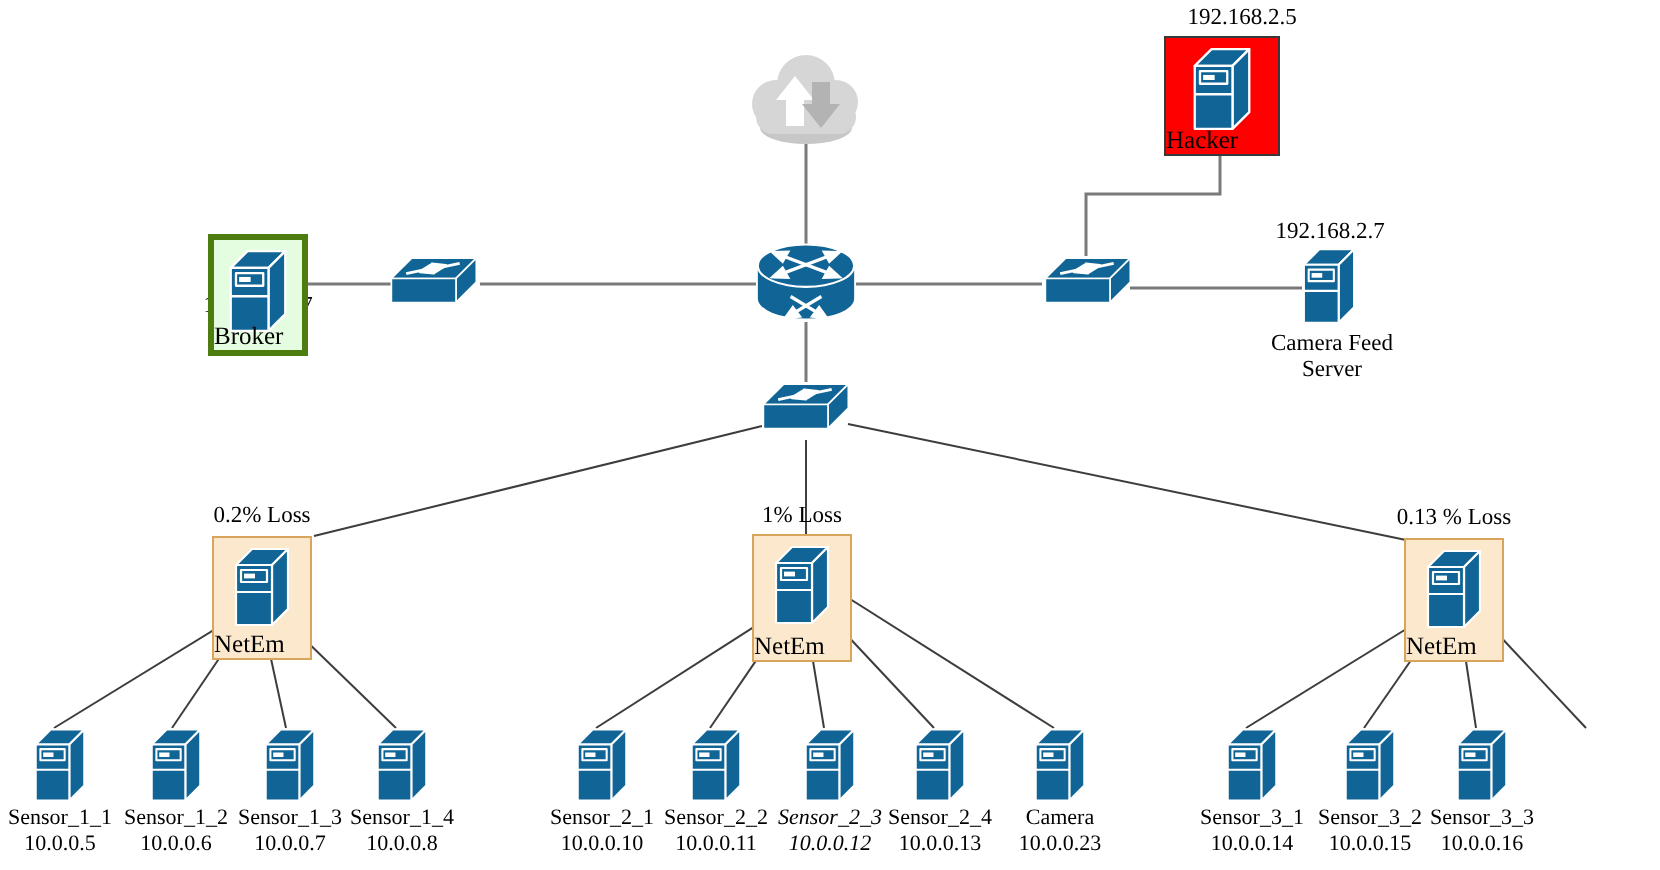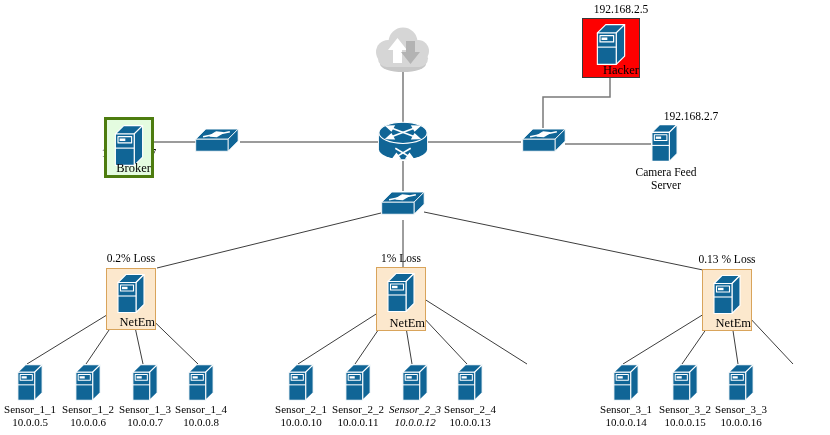--- a/index.html
+++ b/index.html
@@ -1,21 +1,21 @@
 <!DOCTYPE html>
 <html><head>
 <meta charset="utf-8">
 <style>
   html,body{margin:0;padding:0;background:#fff;}
   #canvas{position:relative;width:830px;height:435px;background:#fff;overflow:hidden;
           font-family:"Liberation Serif","DejaVu Serif",serif;color:#000;}
   svg.wires{position:absolute;left:0;top:0;z-index:1;}
   .node{position:absolute;z-index:2;}
   .icon{display:block;}
-  .gbox{position:absolute;z-index:2;box-sizing:border-box;text-align:right;}
+  .gbox{position:absolute;z-index:2;box-sizing:border-box;text-align:left;}
   .gbox .icon{margin:4px auto 0;}
   .box-label{position:absolute;bottom:0px;left:0;width:100%;font-size:12.5px;line-height:14px;}
   .netem-box{background:#fce8cd;border:1.5px solid #d9a45b;}
   .broker-box{background:#e4fce0;border:3px solid #4d7c0f;}
   .hacker-box{background:#fe0000;border:1px solid #393939;}
   .ip-label{position:absolute;z-index:2;transform:translateX(-50%);white-space:nowrap;
             font-size:11.5px;line-height:13px;text-align:center;}
   .loss-label{position:absolute;z-index:2;transform:translateX(-50%);white-space:nowrap;
             font-size:11.5px;line-height:13px;text-align:center;}
   .endpoint{position:absolute;z-index:2;width:66px;text-align:center;}
@@ -152,21 +152,21 @@
   </div>
 
   <div class="ip-label" style="left:611px;top:3px;margin-left:10px;">192.168.2.5</div>
   <div class="gbox hacker-box" style="left:582px;top:18px;width:58px;height:60px;">
     <svg class="icon" width="32" height="43">
         <use href="#sym-server" xlink:href="#sym-server"></use>
       </svg>
     <div class="box-label">Hacker</div>
   </div>
 
-  <div class="ip-label" style="left:665px;top:110px;margin-left:26px;">192.168.2.7</div>
+  <div class="ip-label" style="left:665px;top:110px;">192.168.2.7</div>
   <div class="node" style="left:650px;top:123px;">
     <svg class="icon" width="29" height="40">
         <use href="#sym-server" xlink:href="#sym-server"></use>
       </svg>
   </div>
   <div class="two-line" style="left:666px;top:166px;">
     <div>Camera Feed</div>
     <div>Server</div>
   </div>
 
@@ -244,20 +244,27 @@
     <div class="ep-name">Sensor_2_3</div>
     <div class="ep-ip">10.0.0.12</div>
   </div>
   <div class="endpoint" style="left:437px;top:363px;">
     <svg class="icon" width="28" height="39">
         <use href="#sym-server" xlink:href="#sym-server"></use>
       </svg>
     <div class="ep-name">Sensor_2_4</div>
     <div class="ep-ip">10.0.0.13</div>
   </div>
+  <div class="endpoint" style="left:497px;top:363px;">
+    <svg class="icon" width="28" height="39">
+        <use href="#sym-server" xlink:href="#sym-server"></use>
+      </svg>
+    <div class="ep-name">Camera</div>
+    <div class="ep-ip">10.0.0.23</div>
+  </div>
 
   <div class="endpoint" style="left:593px;top:363px;">
     <svg class="icon" width="28" height="39">
         <use href="#sym-server" xlink:href="#sym-server"></use>
       </svg>
     <div class="ep-name">Sensor_3_1</div>
     <div class="ep-ip">10.0.0.14</div>
   </div>
   <div class="endpoint" style="left:652px;top:363px;">
     <svg class="icon" width="28" height="39">

